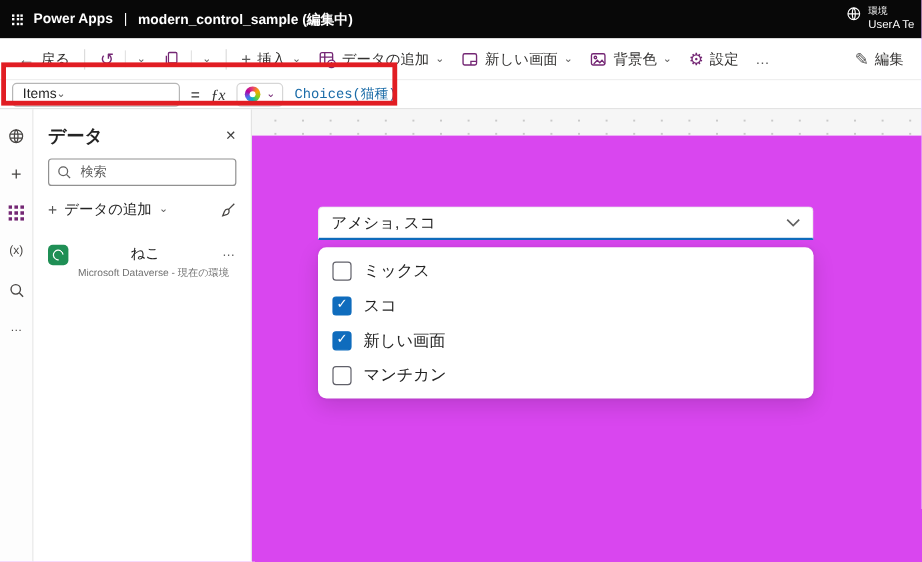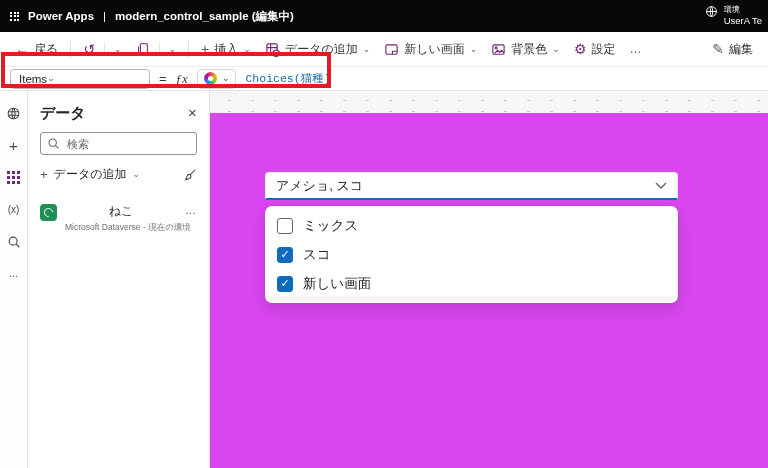--- a/index.html
+++ b/index.html
@@ -289,19 +289,23 @@
   <div class="opt-row">
     <span class="checkbox checked">✓</span>
     <span class="opt-label">スコ</span>
   </div>
 
   <div class="opt-row">
     <span class="checkbox checked">✓</span>
     <span class="opt-label">新しい画面</span>
   </div>
 
+  <div class="opt-row">
+    <span class="checkbox"></span>
+    <span class="opt-label">マンチカン</span>
+  </div>
 
 </div>
       </div>
 
     </div>
   </div>
 </div>
 
 </body></html>

